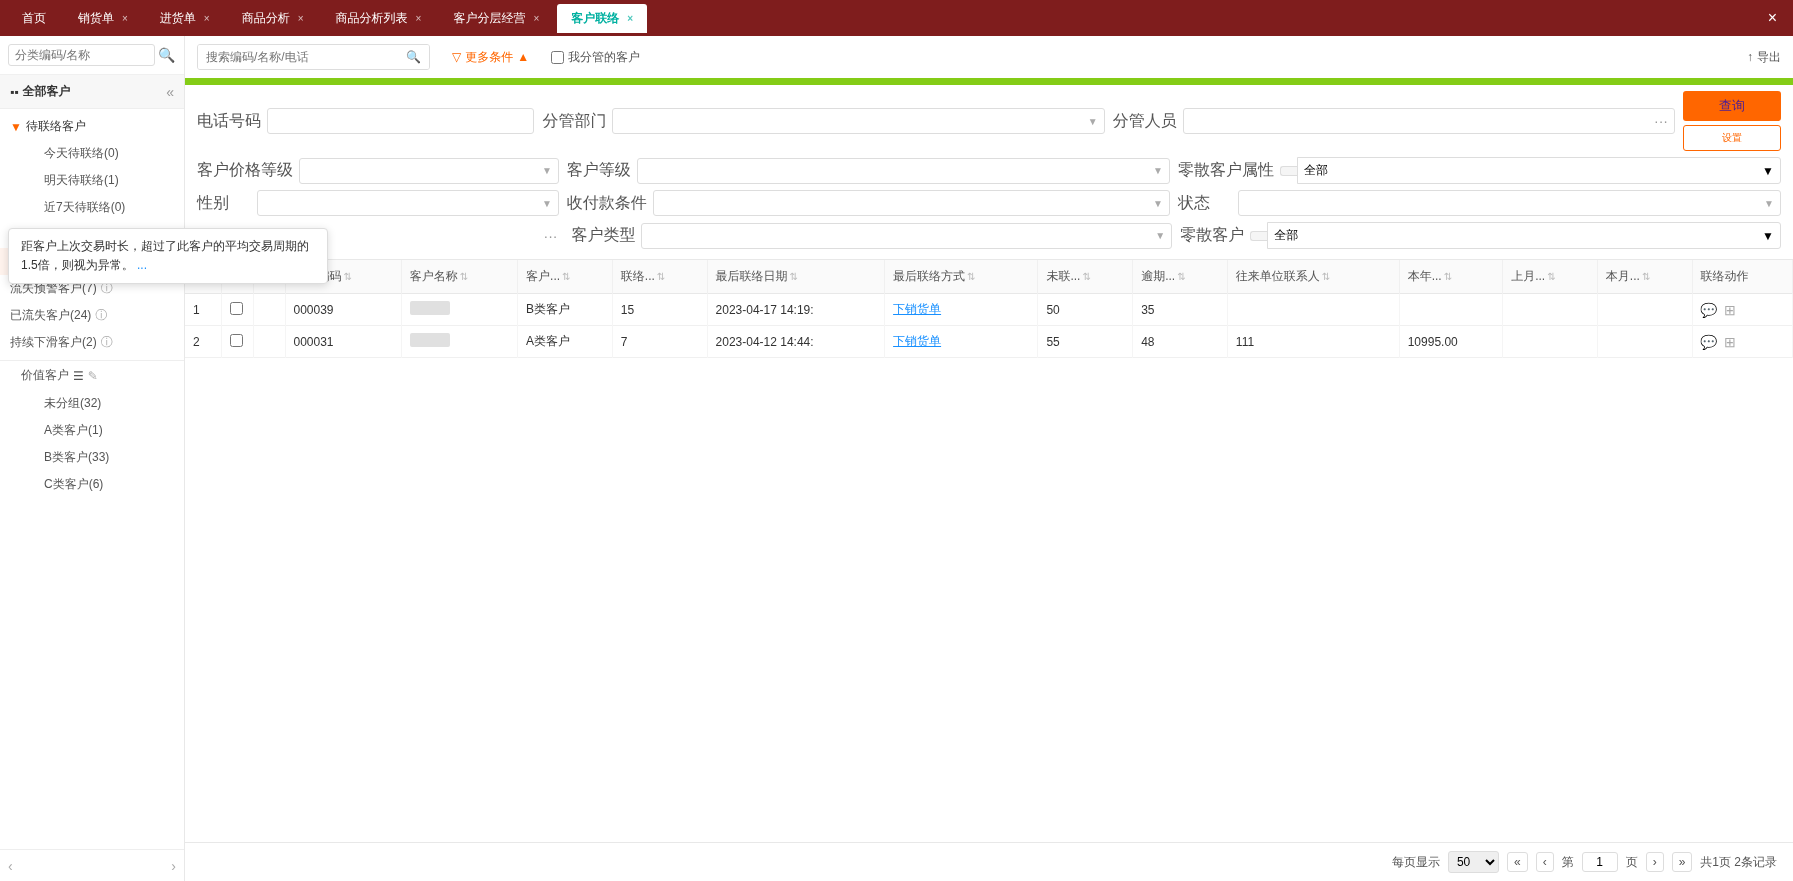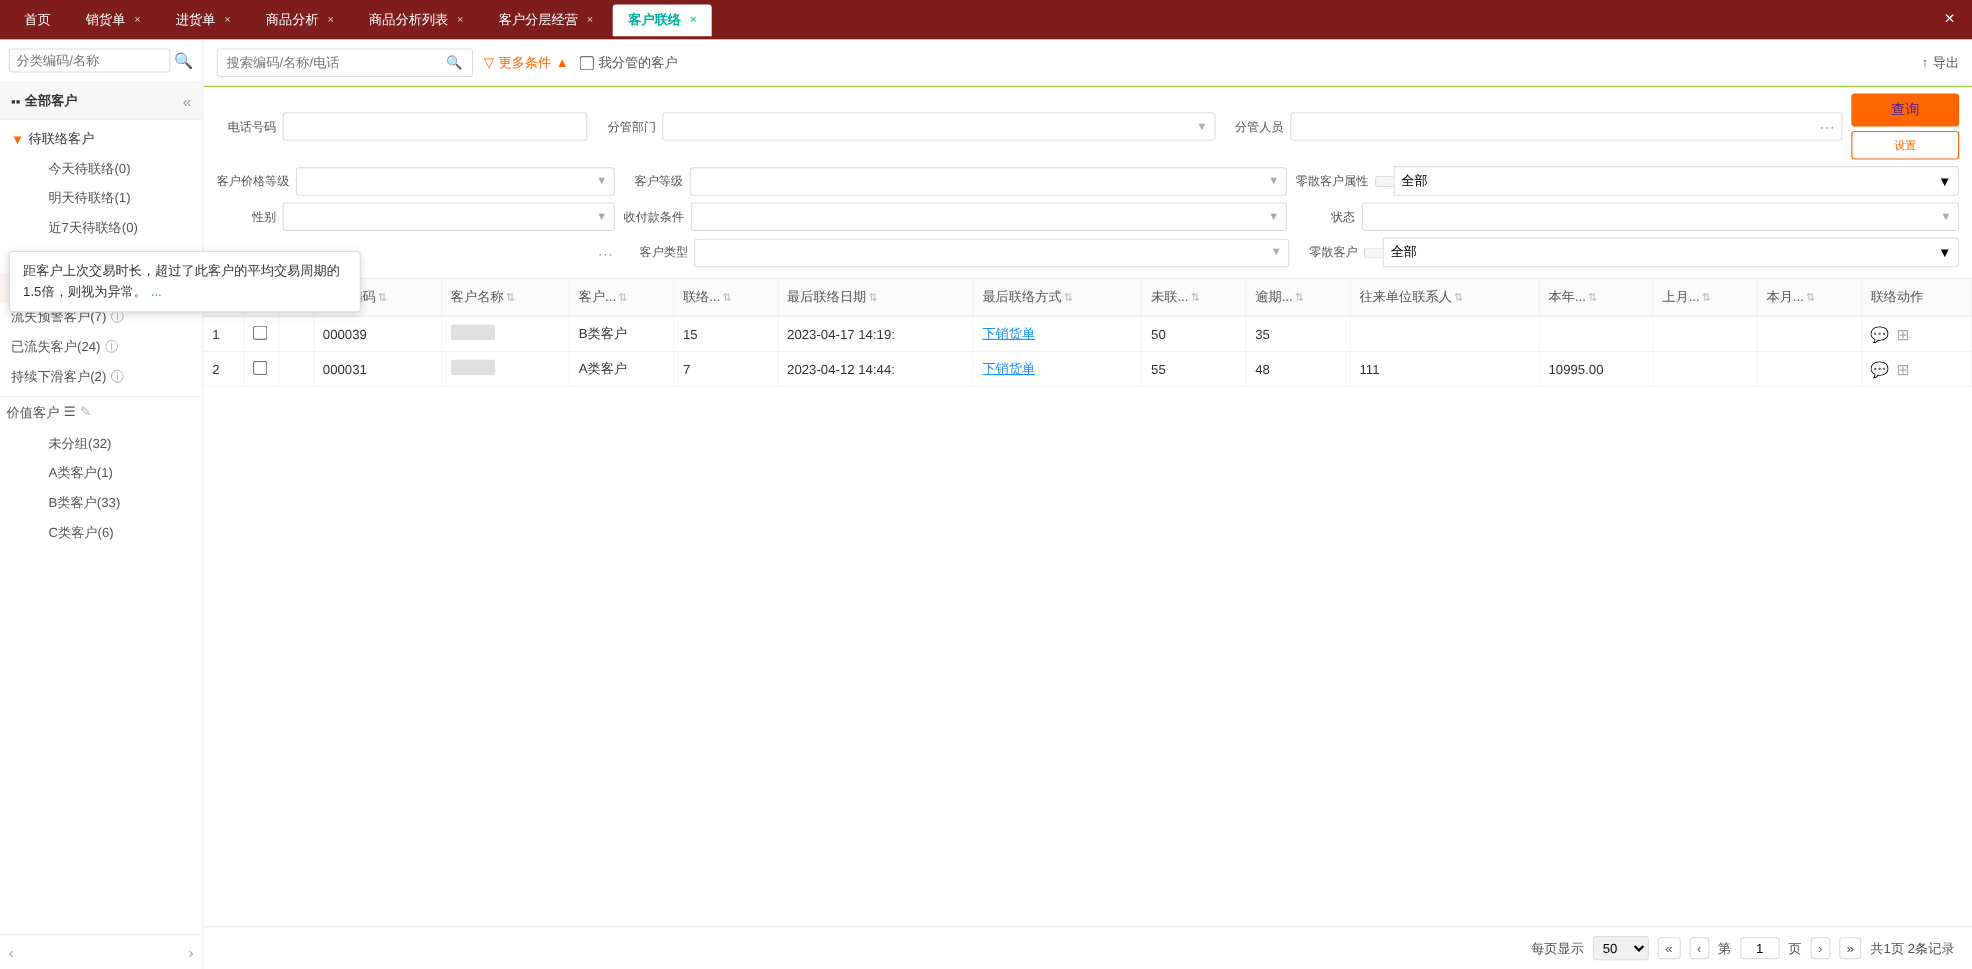--- a/index.html
+++ b/index.html
@@ -136,21 +136,22 @@
       font-size: 12px;
       color: #333;
       box-shadow: 0 2px 8px rgba(0,0,0,0.15);
       z-index: 100;
       max-width: 320px;
       line-height: 1.6;
     }
 
     .sidebar-section-label {
       display: flex;
-      padding: 6px 6px;
+      align-items: center;
+      padding: 6px 21px;
       color: #555;
       font-size: 12px;
       gap: 4px;
       border-top: 1px solid #eee;
       margin-top: 4px;
     }
     .sidebar-section-label .edit-icon { cursor: pointer; color: #aaa; font-size: 12px; }
     .group-sub {
       padding-left: 22px;
     }
@@ -160,25 +161,25 @@
       flex: 1;
       display: flex;
       flex-direction: column;
       overflow: hidden;
       background: #f5f5f5;
     }
 
     
     .filter-bar {
       background: #fff;
-      border-bottom: 1px solid #84cc16;
+      border-bottom: 7px solid #84cc16;
       padding: 8px 12px;
       display: flex;
       align-items: center;
-      gap: 10px;
+      gap: 22px;
       flex-wrap: wrap;
     }
     .search-input-wrap {
       display: flex;
       align-items: center;
       border: 1px solid #ddd;
       border-radius: 3px;
       overflow: hidden;
       background: #fff;
     }
@@ -243,24 +244,23 @@
     }
     .adv-field {
       display: flex;
       align-items: center;
       flex: 1;
       min-width: 0;
     }
     .adv-field-label {
       white-space: nowrap;
       color: #555;
-      font-size: 11px;
+      font-size: 16px;
       padding-right: 6px;
       min-width: 60px;
-      text-align: right;
     }
     .adv-select {
       flex: 1;
       border: 1px solid #ddd;
       border-radius: 3px;
       padding: 4px 6px;
       font-size: 12px;
       color: #333;
       background: #fff;
       display: flex;

